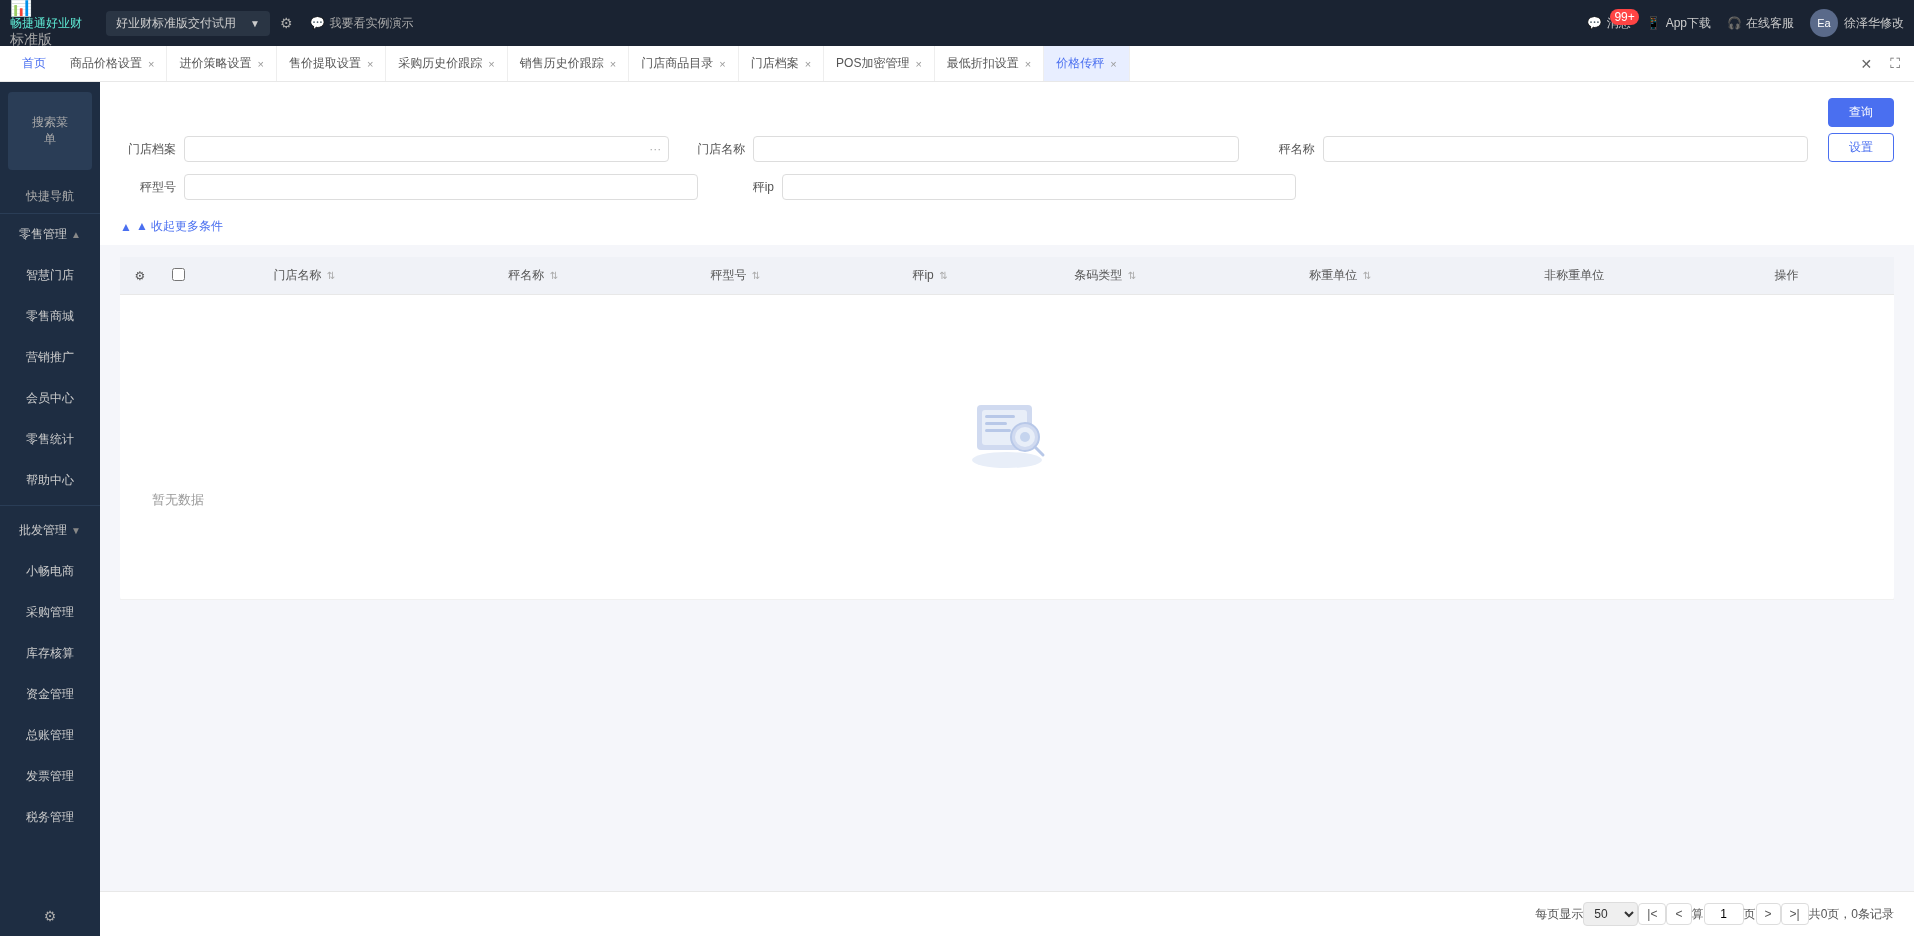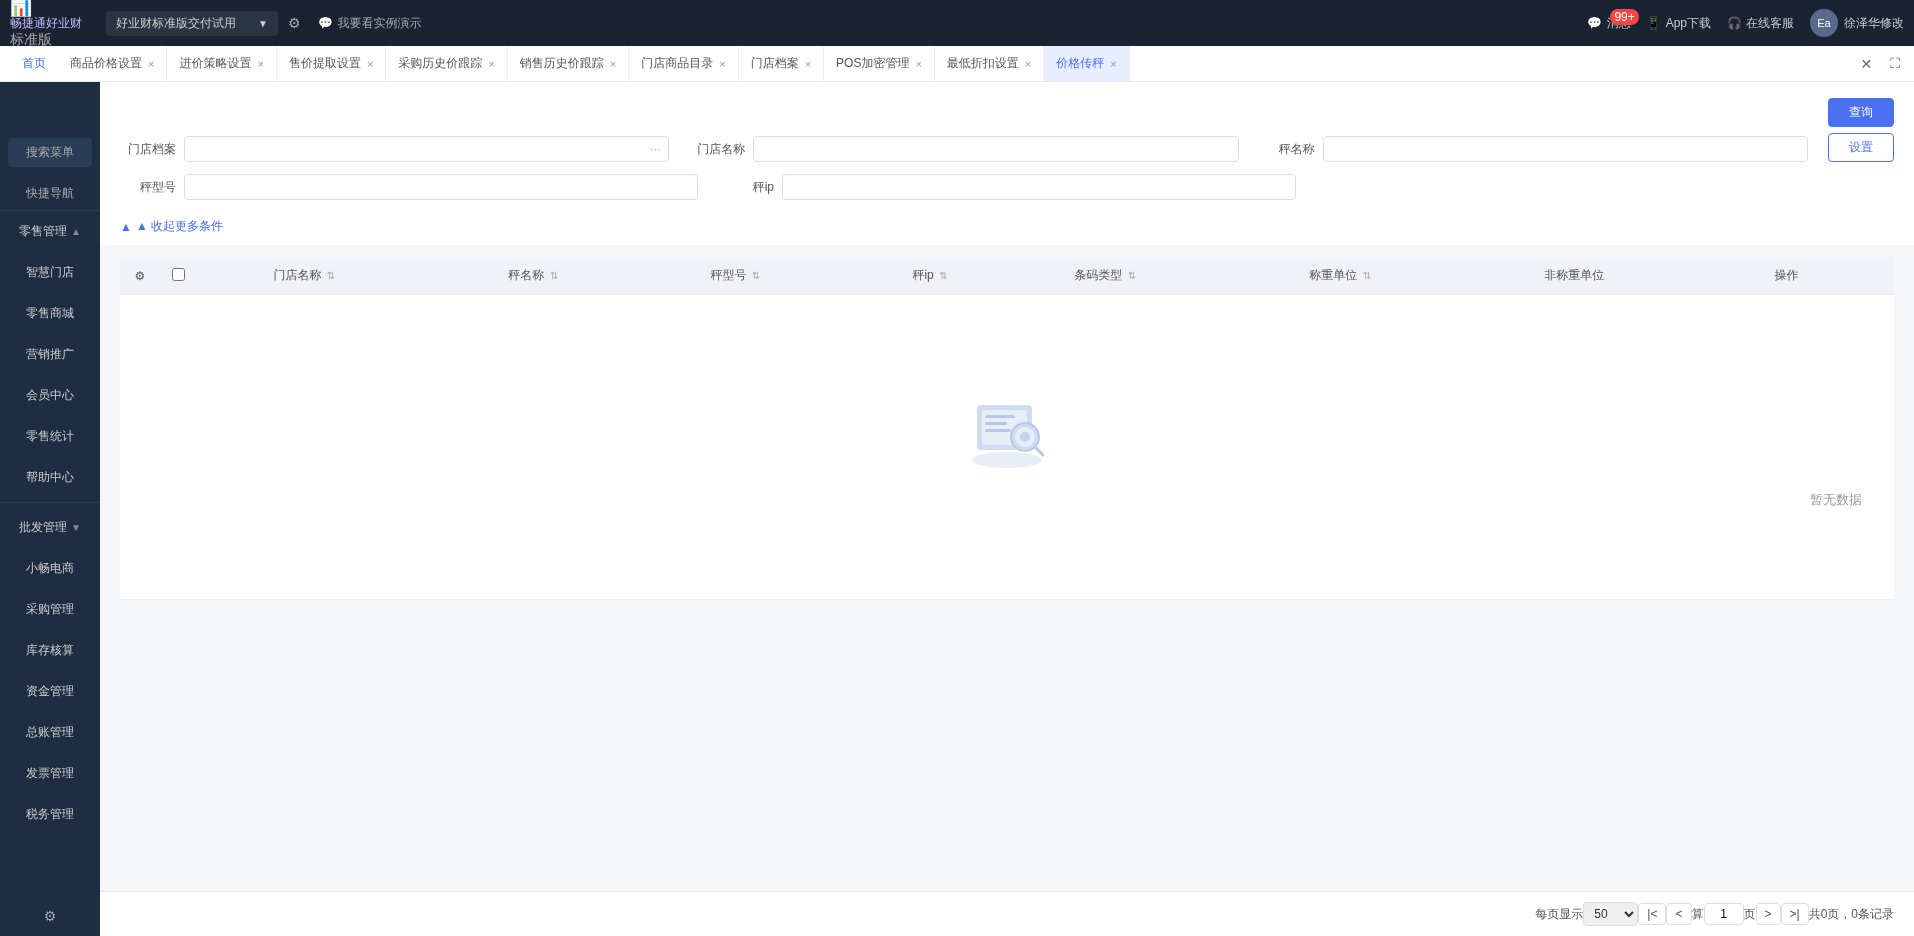--- a/index.html
+++ b/index.html
@@ -4,21 +4,21 @@
   <style>
     * { box-sizing: border-box; margin: 0; padding: 0; }
     body { font-family: 'Microsoft YaHei', Arial, sans-serif; font-size: 13px; background: #f0f2f5; color: #333; height: 936px; overflow: hidden; }
 
     
     .app-wrapper { display: flex; flex-direction: column; height: 100%; }
 
     
     .top-bar { height: 46px; background: #1a2332; display: flex; align-items: center; padding: 0 10px; flex-shrink: 0; }
     .app-logo { color: #fff; font-size: 13px; line-height: 1.2; margin-right: 16px; min-width: 80px; }
-    .version-selector { display: flex; align-items: center; background: #2a3544; border-radius: 4px; padding: 4px 10px; color: #ccc; font-size: 12px; cursor: pointer; gap: 22px; }
+    .version-selector { display: flex; align-items: center; background: #2a3544; border-radius: 4px; padding: 4px 10px; color: #ccc; font-size: 12px; cursor: pointer; gap: 14px; }
     .version-selector .arrow { font-size: 10px; }
     .settings-icon-btn { margin-left: 6px; color: #aaa; cursor: pointer; font-size: 14px; padding: 4px; }
     .demo-link { margin-left: 14px; color: #aaa; font-size: 12px; cursor: pointer; display: flex; align-items: center; gap: 4px; }
     .top-bar-right { margin-left: auto; display: flex; align-items: center; gap: 16px; }
     .top-bar-btn { color: #ccc; font-size: 12px; cursor: pointer; display: flex; align-items: center; gap: 4px; position: relative; }
     .badge { background: #f44; color: #fff; font-size: 12px; border-radius: 8px; padding: 1px 4px; position: absolute; top: -6px; right: -8px; }
     .user-avatar-area { display: flex; align-items: center; gap: 6px; color: #ccc; font-size: 12px; cursor: pointer; }
     .user-avatar { width: 28px; height: 28px; background: #5a6a8a; border-radius: 50%; display: flex; align-items: center; justify-content: center; color: #fff; font-size: 11px; }
 
     
@@ -29,21 +29,21 @@
     .tab-item .close-x { font-size: 11px; color: #999; margin-left: 2px; }
     .tab-bar-actions { margin-left: auto; display: flex; align-items: center; padding-right: 8px; gap: 6px; flex-shrink: 0; }
     .tab-action-btn { background: none; border: none; cursor: pointer; color: #666; font-size: 14px; padding: 2px 6px; }
 
     
     .main-layout { display: flex; flex: 1; overflow: hidden; }
 
     
     .sidebar { width: 100px; background: #1e2d42; flex-shrink: 0; display: flex; flex-direction: column; }
     .sidebar-search { padding: 10px 8px; }
-    .sidebar-search-btn { width: 100%; background: #2a3d56; border: none; color: #aaa; border-radius: 4px; padding: 6px; font-size: 12px; cursor: pointer; text-align: center; margin-top: 46px; }
+    .sidebar-search-btn { width: 100%; background: #2a3d56; border: none; color: #aaa; border-radius: 4px; padding: 22px; font-size: 12px; cursor: pointer; text-align: center; }
     .sidebar-nav-btn { padding: 8px; text-align: center; color: #aaa; font-size: 12px; cursor: pointer; border-bottom: 1px solid #2a3d56; }
     .sidebar-item { padding: 12px 8px; text-align: center; color: #ccc; font-size: 12px; cursor: pointer; display: flex; flex-direction: column; align-items: center; gap: 4px; justify-content: center; }
     .sidebar-item.has-arrow { flex-direction: row; justify-content: center; }
     .sidebar-item .s-arrow { font-size: 10px; color: #888; }
     .sidebar-divider { height: 1px; background: #2a3d56; margin: 4px 0; }
     .sidebar-settings { margin-top: auto; padding: 12px; text-align: center; color: #aaa; cursor: pointer; font-size: 14px; }
 
     
     .content-area { flex: 1; display: flex; flex-direction: column; overflow: hidden; background: #f5f6fa; }
     .page-header { background: #fff; padding: 12px 20px 0; border-bottom: 1px solid #e8e8e8; flex-shrink: 0; }
@@ -70,21 +70,21 @@
 
     
     .table-area { flex: 1; overflow: auto; padding: 12px 20px; }
     .data-table { width: 100%; background: #fff; border-radius: 4px; border-collapse: collapse; }
     .data-table th { background: #f0f2f7; padding: 10px 12px; font-size: 12px; color: #555; font-weight: 500; text-align: left; border-bottom: 1px solid #e8e8e8; white-space: nowrap; }
     .data-table th .sort-icon { color: #aaa; font-size: 10px; margin-left: 2px; }
     .data-table th:first-child { width: 40px; text-align: center; }
     .data-table th.settings-col { width: 40px; text-align: center; }
     .data-table td { padding: 10px 12px; font-size: 12px; color: #333; border-bottom: 1px solid #f0f0f0; }
     .checkbox-cell { text-align: center; }
-    .empty-state { text-align: right; padding: 80px 20px; }
+    .empty-state { text-align: left; padding: 80px 20px; }
     .empty-text { color: #999; font-size: 13px; }
 
     
     .pagination-bar { background: #fff; padding: 10px 20px; display: flex; align-items: center; justify-content: flex-end; border-top: 1px solid #e8e8e8; flex-shrink: 0; font-size: 12px; color: #555; }
     .page-size-select { border: 1px solid #ddd; border-radius: 4px; padding: 3px 6px; font-size: 12px; color: #333; }
     .page-nav-btn { border: 1px solid #ddd; background: #fff; border-radius: 4px; padding: 3px 8px; cursor: pointer; color: #555; font-size: 12px; }
     .page-nav-btn:disabled { color: #ccc; cursor: not-allowed; }
     .page-input { width: 40px; border: 1px solid #ddd; border-radius: 4px; padding: 3px 6px; text-align: center; font-size: 12px; }
 
     
@@ -93,21 +93,21 @@
     .tab-home { color: #4a6ff0; font-size: 12px; padding: 16px 12px; height: 36px; display: flex; align-items: center; cursor: pointer; }
   </style>
 </head>
 <body>
 
 <div class="app-wrapper">
 
   <div class="top-bar">
     <div class="app-logo">
       <div style="color:#4a9eff;font-size:18px;line-height:1;">📊</div>
-      <div style="font-size:12px;color:#c4b5fd;">畅捷通好业财</div>
+      <div style="font-size:12px;color:#5eead4;">畅捷通好业财</div>
       <div style="font-size:14px;color:#aaa;">标准版</div>
     </div>
     <div class="version-selector">
       <span>好业财标准版交付试用</span>
       <span class="arrow">▼</span>
     </div>
     <div class="settings-icon-btn">⚙</div>
     <div class="demo-link">
       <span>💬</span>
       <span>我要看实例演示</span>

